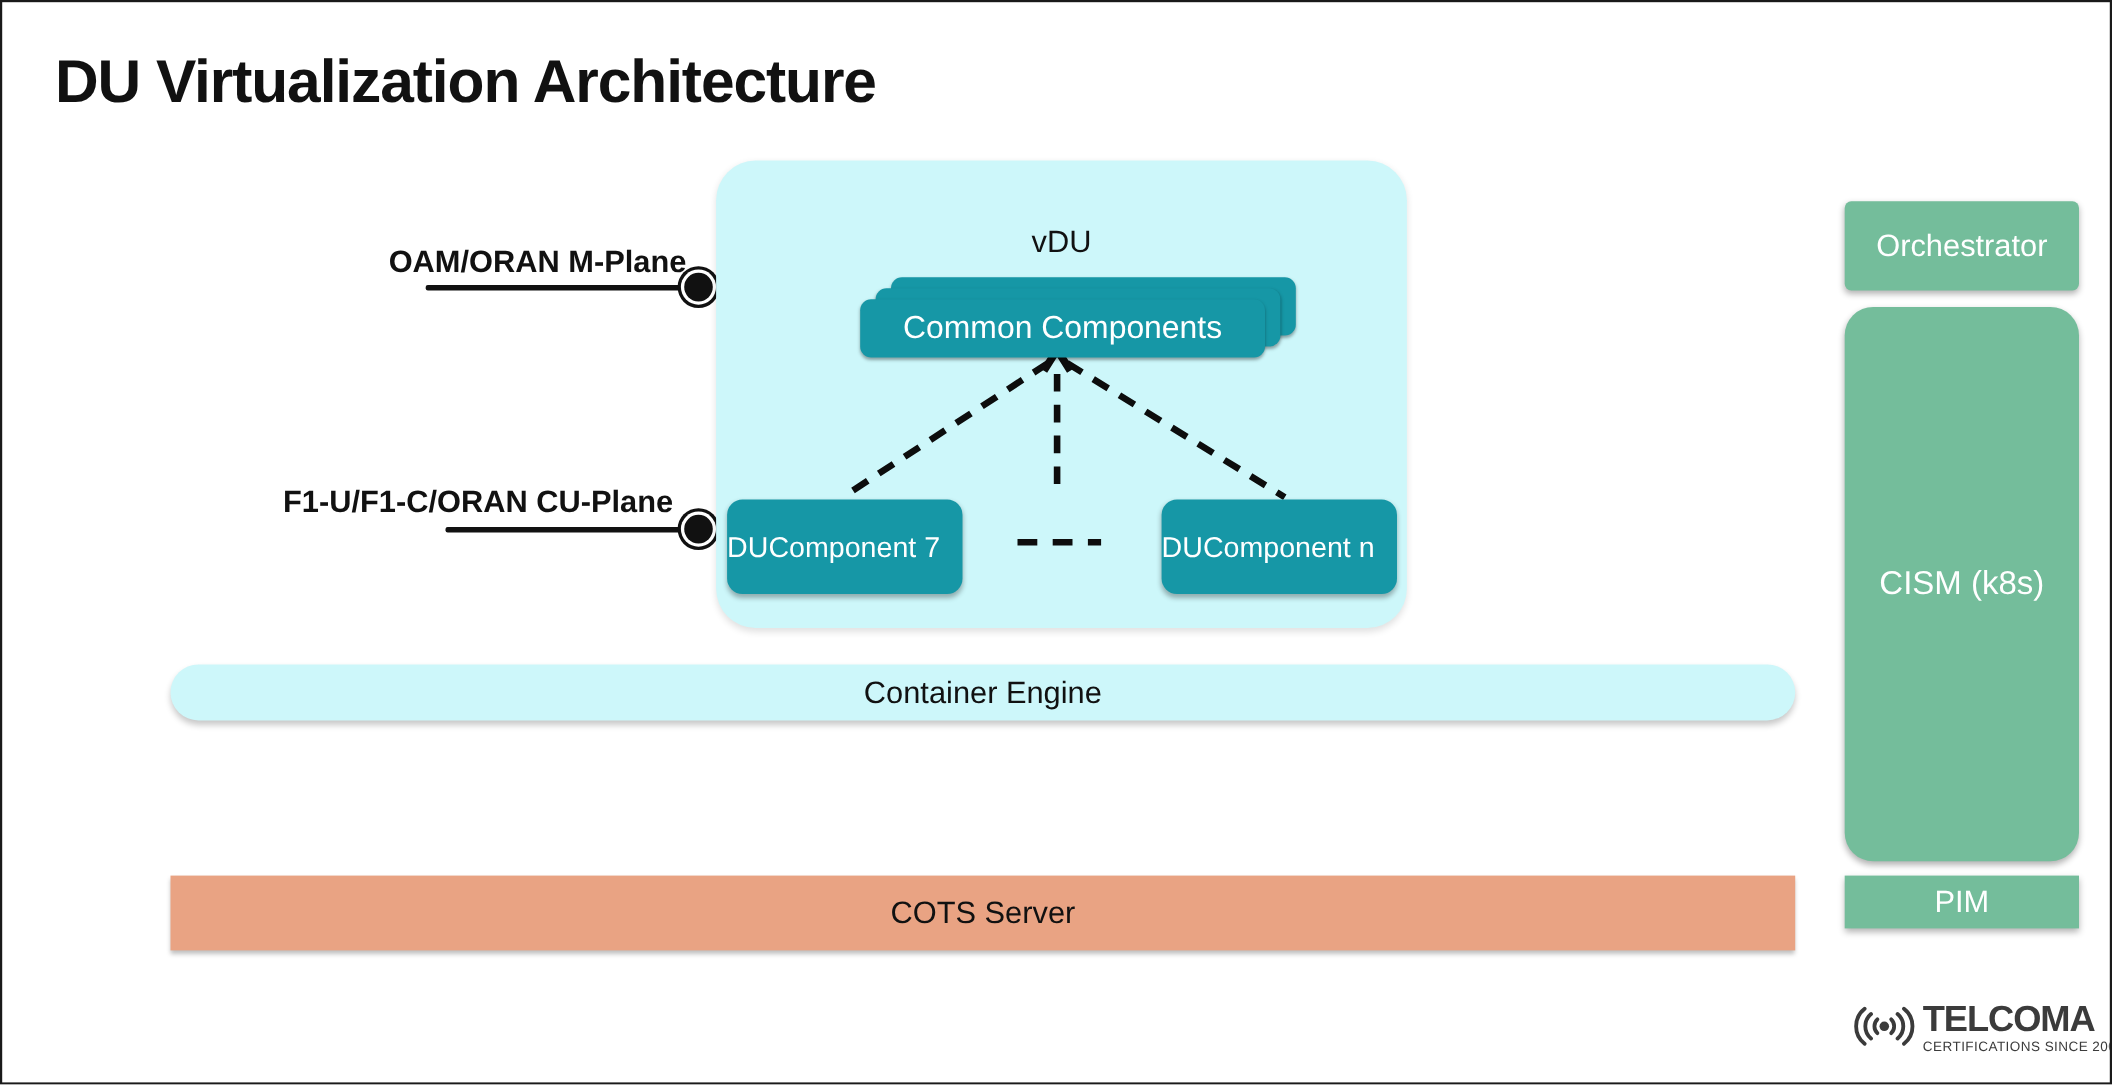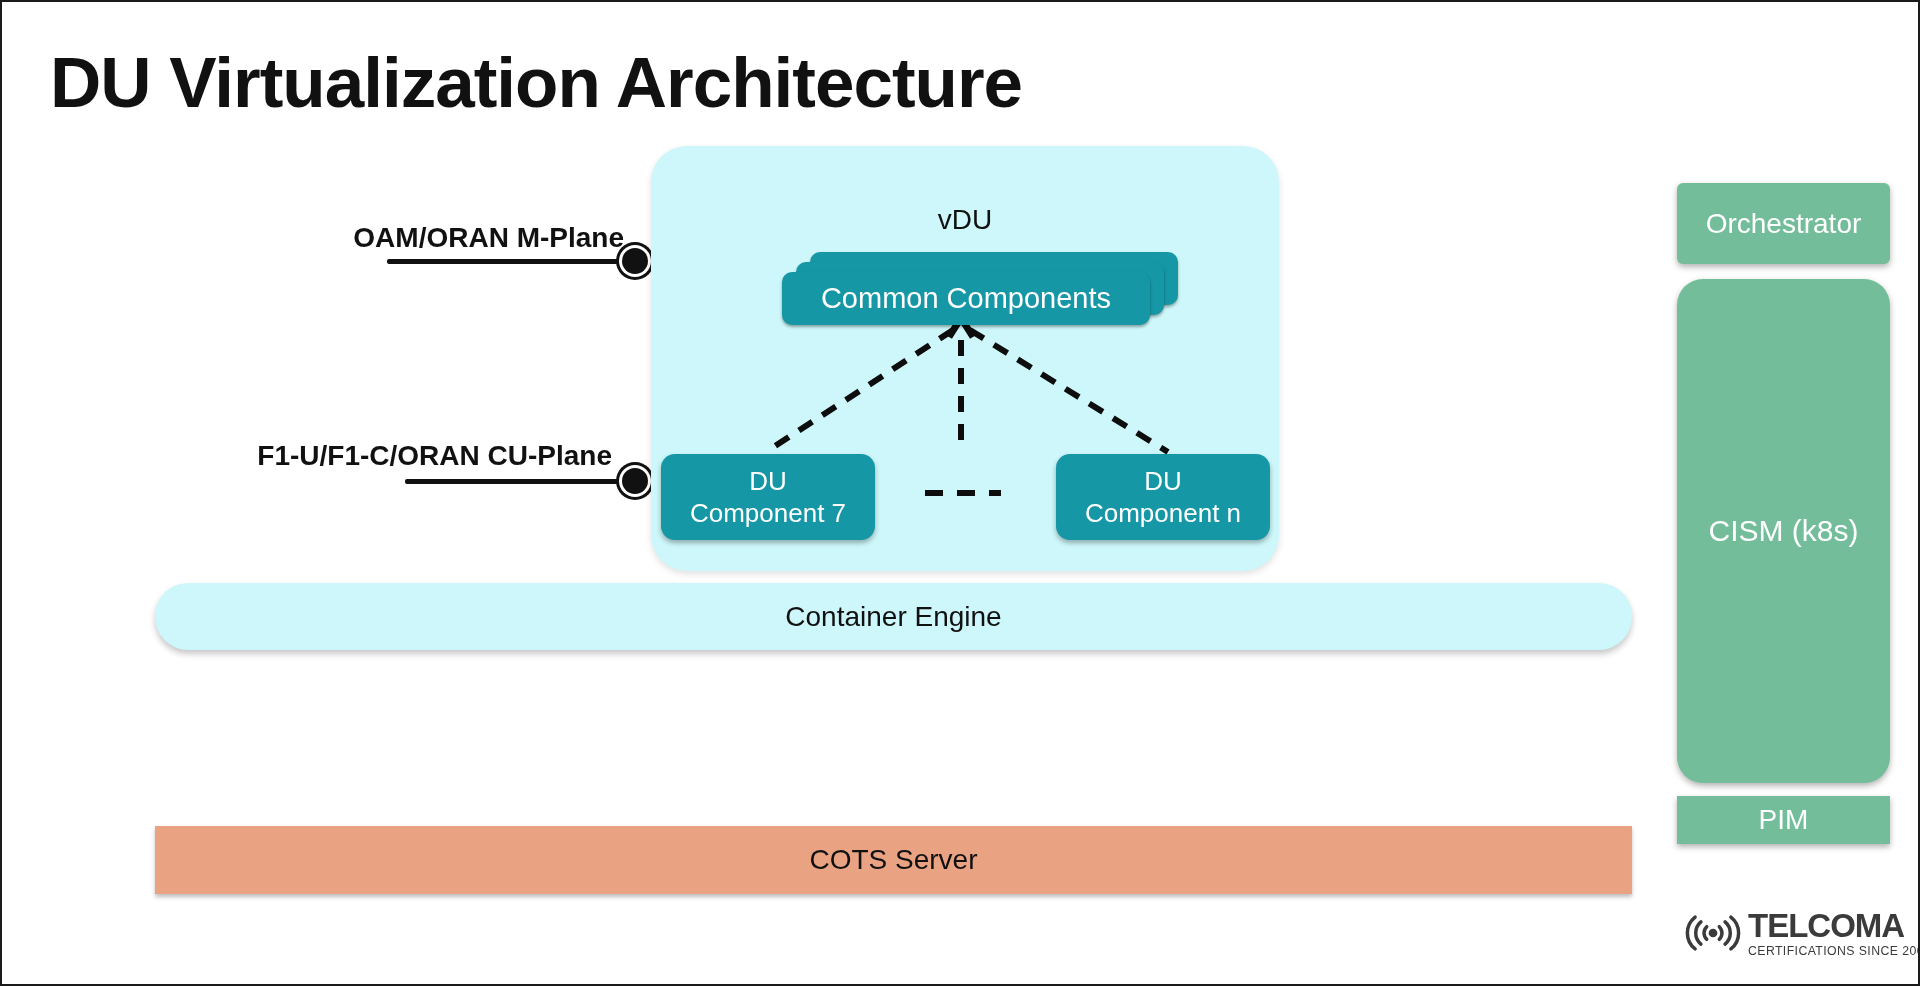--- a/index.html
+++ b/index.html
@@ -10,21 +10,21 @@
     border:2px solid #1a1a1a;
     box-sizing:border-box;
     font-family:"Liberation Sans","DejaVu Sans",sans-serif;
     color:var(--ink,#111);
     overflow:hidden;
   }
   .abs{position:absolute;}
   
   .title{
     left:48px;top:40px;
-    font-size:71px;font-weight:700;letter-spacing:-1px;
+    font-size:55px;font-weight:700;letter-spacing:-1px;
     color:var(--ink,#111);
   }
   
   .vdu-box{
     left:649px;top:144px;width:628px;height:425px;
     background:var(--light-cyan,#CDF7FA);
     border-radius:36px;
     box-shadow:0 3px 7px rgba(0,0,0,.12);
   }
   .vdu-label{
@@ -39,21 +39,21 @@
   }
   .cc-back2{left:159px;top:106px;}
   .cc-back1{left:145px;top:116px;}
   .cc-front{left:131px;top:126px;display:flex;align-items:center;justify-content:center;}
   .cc-text{color:#fff;font-size:29px;font-weight:500;white-space:nowrap;text-align:right;}
   
   .du-comp{
     position:absolute;width:214px;height:86px;border-radius:14px;
     background:var(--teal,#1697A6);
     box-shadow:0 3px 5px rgba(0,0,0,.3);
-    display:flex;flex-direction:column;align-items:center;justify-content:center;
+    display:flex;flex-direction:row;align-items:center;
     color:#fff;font-size:26px;font-weight:500;line-height:1.25;text-align:center;
   }
   .du-1{left:10px;top:308px;}
   .du-n{left:405px;top:308px;}
   .connector-svg{position:absolute;left:0;top:0;pointer-events:none;color:#0d0d0d;}
   
   .plane-label{
     font-size:28px;font-weight:600;color:var(--ink,#111);
     text-align:right;white-space:nowrap;
   }
@@ -73,24 +73,24 @@
   .bar{
     left:153px;width:1477px;
     display:flex;align-items:center;justify-content:center;
     font-size:28px;font-weight:500;color:var(--ink,#111);
   }
   .bar-cyan{
     background:var(--light-cyan,#CDF7FA);
     border-radius:33px;
     box-shadow:0 4px 6px rgba(0,0,0,.22);
   }
-  .container-engine{top:581px;height:67px;}
+  .container-engine{top:602px;height:51px;}
   .host-os{top:696px;height:66px;}
   .cots-server{
-    top:824px;height:68px;
+    top:794px;height:68px;
     background:var(--salmon,#E9A383);
     box-shadow:0 3px 4px rgba(0,0,0,.25);
   }
   
   .right-box{
     left:1675px;width:213px;
     display:flex;align-items:center;justify-content:center;
     background:var(--green,#74BD9B);
     color:#fff;font-weight:500;
     box-shadow:0 3px 6px rgba(0,0,0,.3);

